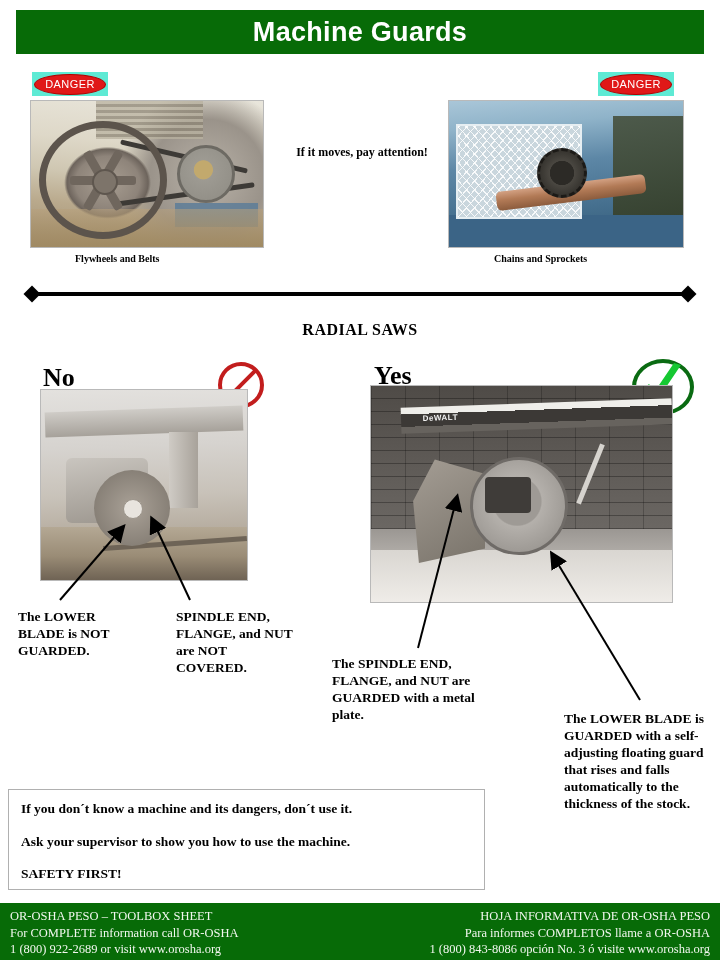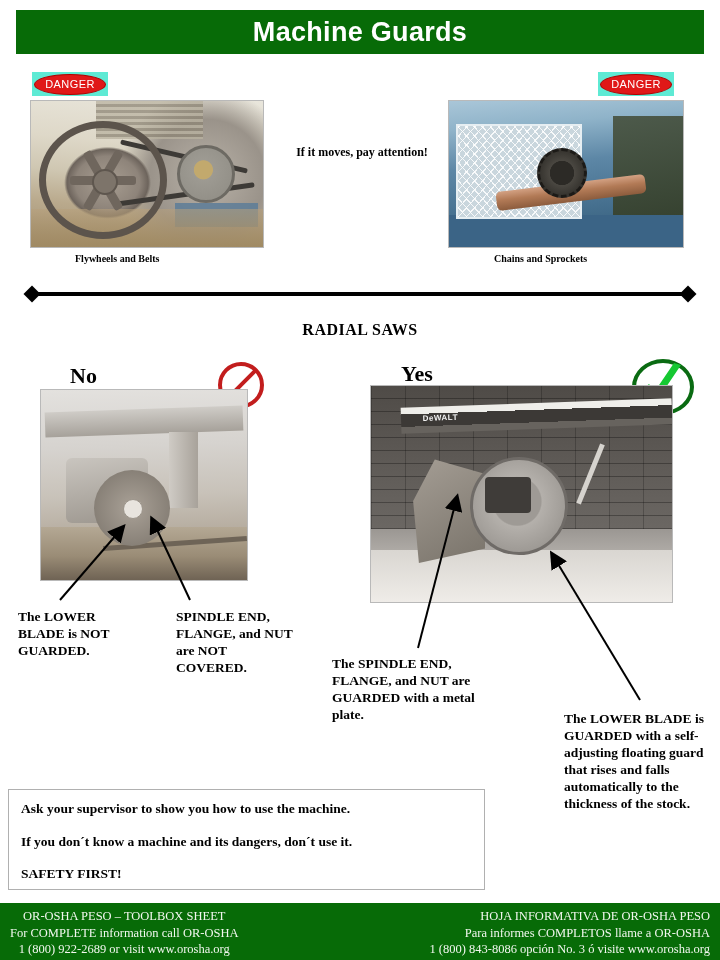--- a/index.html
+++ b/index.html
@@ -204,22 +204,21 @@
     font-weight: bold;
     font-size: 16px;
     letter-spacing: 0.5px;
   }
 
   
   .verdict {
     position: absolute;
     font-family: "Liberation Serif", "DejaVu Serif", serif;
     font-weight: bold;
-    font-size: 22px;
-    margin-left: 27px;
+    font-size: 26px;
   }
   #label-no  { left: 43px;  top: 363px; }
   #label-yes { left: 374px; top: 361px; }
 
   
   #icon-prohibition {
     position: absolute; left: 218px; top: 362px; width: 46px; height: 46px;
   }
   #icon-prohibition .ring {
     position: absolute; inset: 0; border-radius: 50%;
@@ -366,21 +365,21 @@
     position: absolute; left: 0; top: 903px; width: 720px; height: 57px;
     background: #076b07;
   }
   #footer .col {
     position: absolute; top: 5px;
     font-family: "Liberation Serif", "DejaVu Serif", serif;
     font-size: 12.5px;
     line-height: 16.5px;
     color: #f2f7ef;
   }
-  #footer .col.left  { left: 10px;  text-align: center; }
+  #footer .col.left  { left: 10px;  text-align: left; }
   #footer .col.right { right: 10px; text-align: right; }
 </style>
 </head>
 <body>
 
 <div class="title-bar">
   <span class="title-text">Machine Guards</span>
 </div>
 
 <div class="danger-badge" id="danger-left">
@@ -489,22 +488,22 @@
 
   <line x1="640" y1="700" x2="552" y2="554" stroke="#000" stroke-width="2" marker-end="url(#ah)"></line>
 </svg>
 
 <div class="annot" id="annot-no-lower">The LOWER BLADE is NOT GUARDED.</div>
 <div class="annot" id="annot-no-spindle">SPINDLE END, FLANGE, and NUT are NOT COVERED.</div>
 <div class="annot" id="annot-yes-spindle">The SPINDLE END, FLANGE, and NUT are GUARDED with a metal plate.</div>
 <div class="annot" id="annot-yes-lower">The LOWER BLADE is GUARDED with a self-adjusting floating guard that rises and falls automatically to the thickness of the stock.</div>
 
 <div id="safety-box">
+  <p>If you don´t know a machine and its dangers, don´t use it.</p>
   <p>Ask your supervisor to show you how to use the machine.</p>
-  <p>If you don´t know a machine and its dangers, don´t use it.</p>
   <p>SAFETY FIRST!</p>
 </div>
 
 <div id="footer">
   <div class="col left">
     <div>OR-OSHA PESO – TOOLBOX SHEET</div>
     <div>For COMPLETE information call OR-OSHA</div>
     <div>1 (800) 922-2689 or visit www.orosha.org</div>
   </div>
   <div class="col right">

